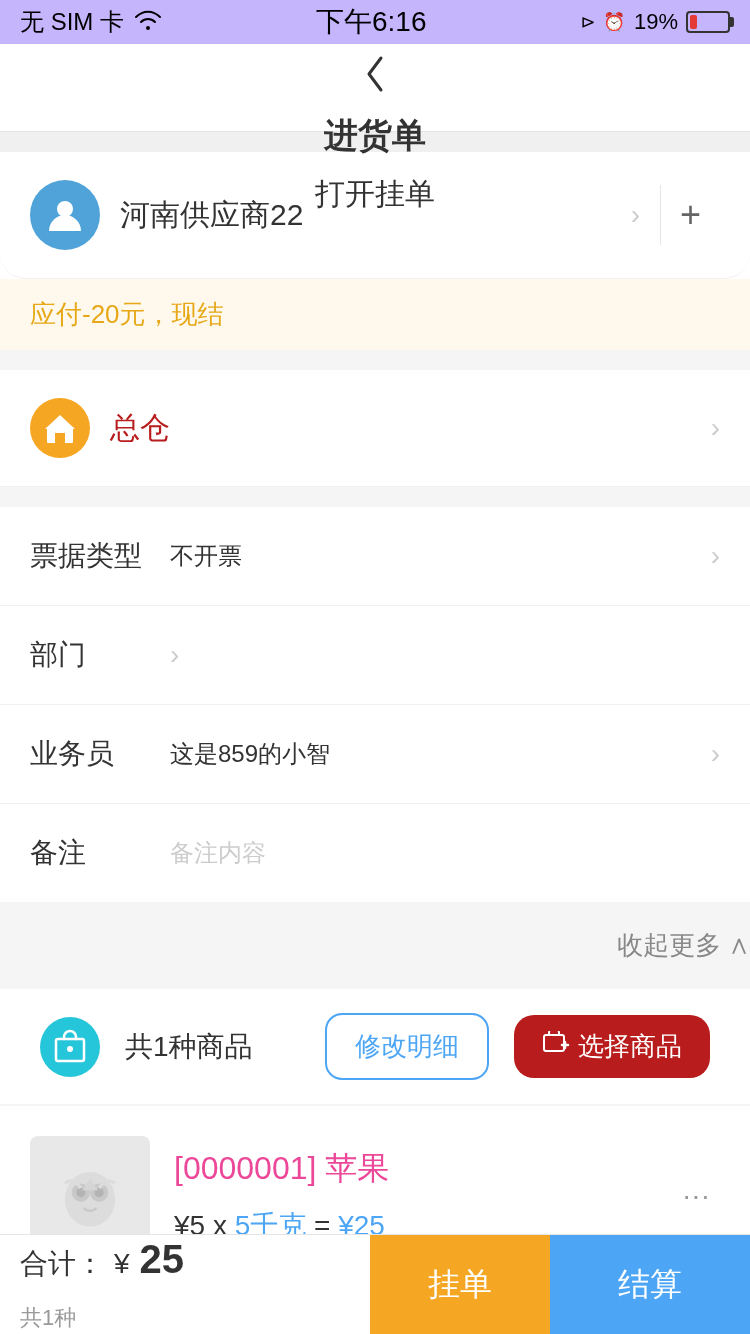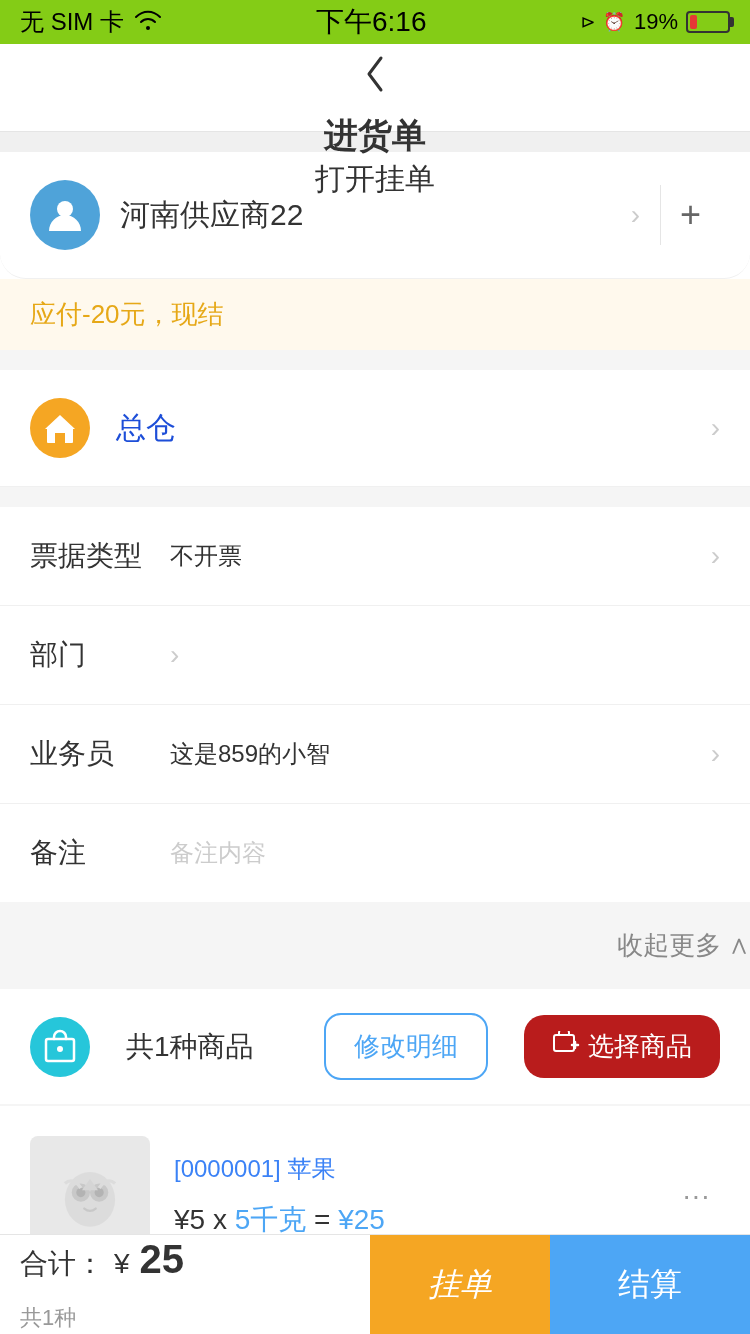--- a/index.html
+++ b/index.html
@@ -8,21 +8,21 @@
       font-family: -apple-system, "PingFang SC", "Helvetica Neue", Arial, sans-serif;
       background: #f5f5f5;
       width: 750px;
       min-height: 1334px;
       font-size: 28px;
       color: #333;
     }
 
     
     .status-bar {
-      background: #84cc16;
+      background: #c4b5fd;
       height: 44px;
       display: flex;
       align-items: center;
       justify-content: space-between;
       padding: 0 20px;
       font-size: 24px;
       color: #000;
     }
     .status-bar-left { display: flex; align-items: center; gap: 10px; }
     .status-bar-center { font-size: 28px; font-weight: 500; }
@@ -59,20 +59,21 @@
     }
     .nav-title {
       font-size: 34px;
       font-weight: 600;
       color: #333;
     }
     .nav-action {
       font-size: 30px;
       color: #333;
       cursor: pointer;
+      margin-top: 15px;
     }
 
     
     .section-divider {
       height: 20px;
       background: #f0f0f0;
     }
 
     
     .card-section {
@@ -134,22 +135,21 @@
     .warehouse-icon {
       width: 60px; height: 60px; border-radius: 50%;
       background: #f5a623;
       display: flex; align-items: center; justify-content: center;
       color: #fff; font-size: 26px;
       margin-right: 20px; flex-shrink: 0;
     }
     .warehouse-name {
       flex: 1;
       font-size: 30px;
-      color: #1d4ed8;
-      margin-left: 6px;
+      color: #b91c1c;
     }
 
     
     .form-section {
       background: #fff;
       margin-top: 20px;
     }
     .form-row {
       display: flex;
       align-items: center;
@@ -183,23 +183,23 @@
       font-size: 26px;
       color: #888;
       cursor: pointer;
     }
 
     
     .products-header {
       background: #fff;
       display: flex;
       align-items: center;
-      padding: 24px 30px;
+      padding: 24px 40px;
       margin-top: 0;
-      gap: 36px;
+      gap: 25px;
     }
     .products-icon {
       width: 60px; height: 60px; border-radius: 50%;
       background: #26c6da;
       display: flex; align-items: center; justify-content: center;
       color: #fff; font-size: 22px;
       flex-shrink: 0;
     }
     .products-count {
       flex: 1;
@@ -243,22 +243,22 @@
       flex-shrink: 0;
     }
     .product-thumb-owl {
       width: 80px; height: 80px;
       opacity: 0.4;
     }
     .product-info {
       flex: 1;
     }
     .product-name {
-      font-size: 24px;
-      color: #3b82f6;
+      font-size: 32px;
+      color: #ec4899;
       margin-bottom: 16px;
     }
     .product-price {
       font-size: 28px;
       color: #333;
     }
     .product-price .highlight {
       color: #4da6f5;
     }
     .product-more {
@@ -304,21 +304,21 @@
       margin-top: 20px;
     }
     .footer-btn-pending {
       width: 180px;
       height: 100px;
       background: #f5a623;
       color: #fff;
       font-size: 32px;
       border: none;
       cursor: pointer;
-      display: flex; align-items: center; justify-content: center; font-style: italic;
+      display: flex; align-items: center; justify-content: center;
     }
     .footer-btn-checkout {
       width: 200px;
       height: 100px;
       background: #4da6f5;
       color: #fff;
       font-size: 32px;
       border: none;
       cursor: pointer;
       display: flex; align-items: center; justify-content: center;

